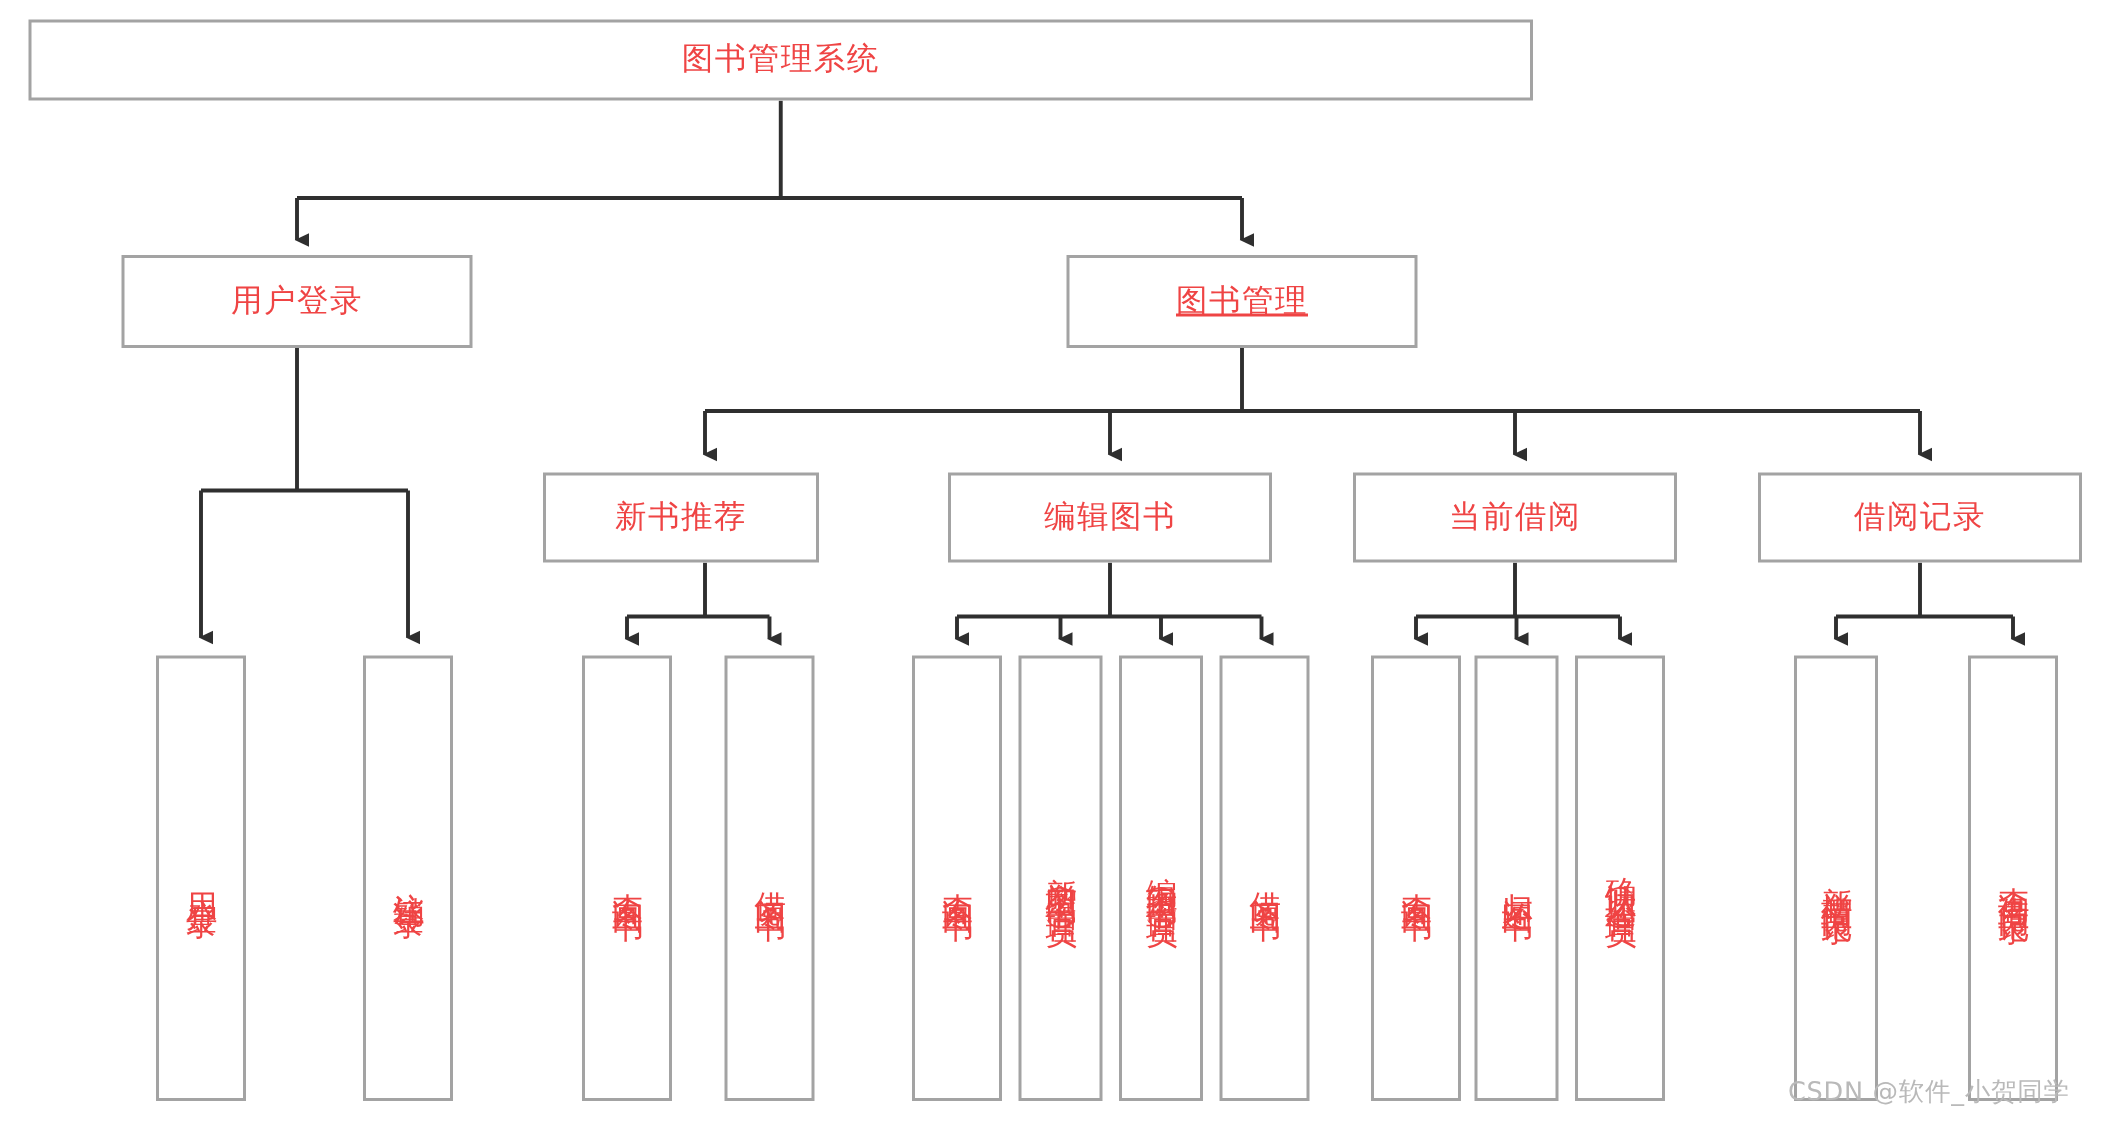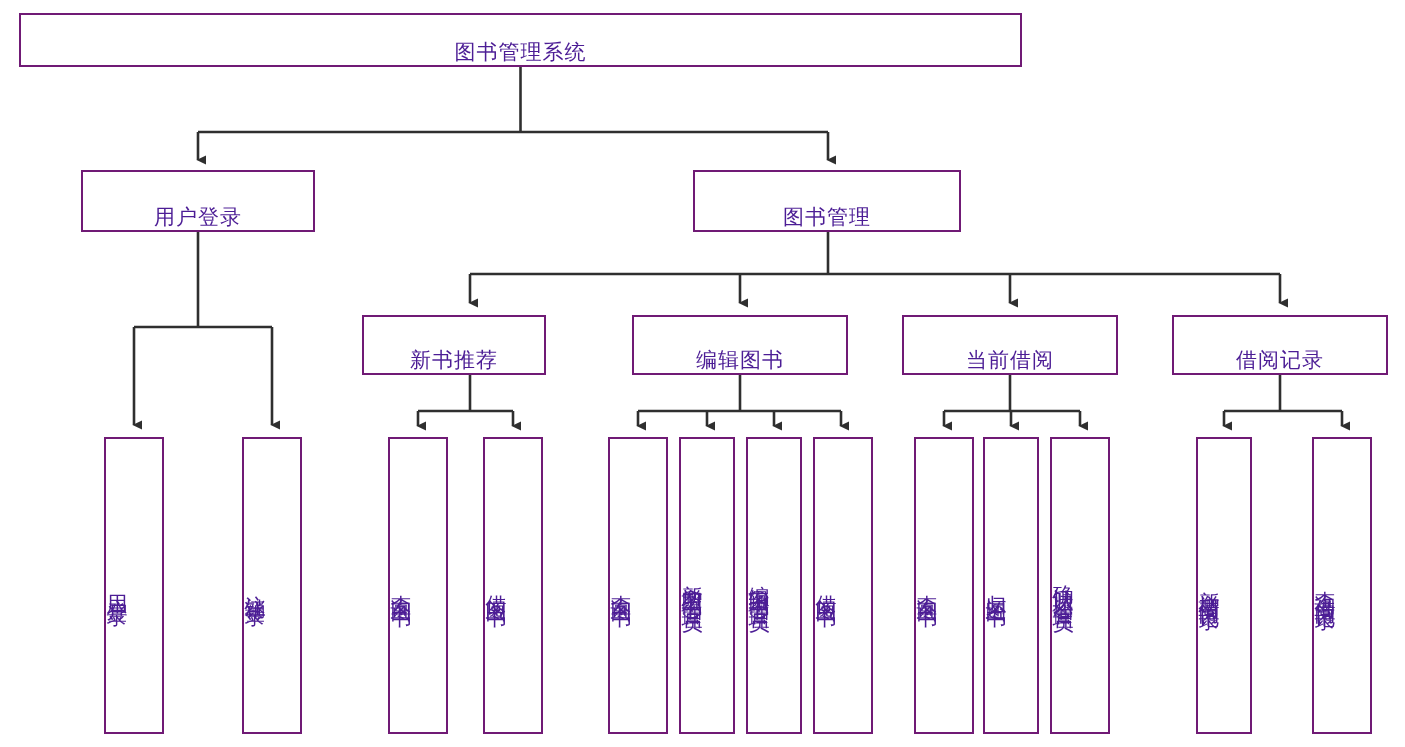--- a/index.html
+++ b/index.html
@@ -19,25 +19,25 @@
     position: absolute;
     left: 0;
     top: 0;
     width: 1405px;
     height: 747px;
     pointer-events: none;
   }
   .node {
     position: absolute;
     box-sizing: border-box;
-    border: 2px solid #701a75;
+    border: 2px solid #a3a3a3;
     background: #ffffff;
-    color: #4c1d95;
+    color: #ef4444;
     display: flex;
-    align-items: flex-end;
+    align-items: center;
     justify-content: center;
     overflow: hidden;
   }
   .node.horiz {
     font-size: 21px;
     letter-spacing: 1px;
     line-height: 1.2;
   }
   .node.vert {
     writing-mode: vertical-rl;
@@ -121,21 +121,21 @@
     </g>
   </svg>
 
   <div class="node horiz" style="left:19px; top:13px; width:1003px; height:54px;">
     <span>图书管理系统</span>
   </div>
 
   <div class="node horiz" style="left:81px; top:170px; width:234px; height:62px;">
     <span>用户登录</span>
   </div>
-  <div class="node horiz" style="left:693px; top:170px; width:268px; height:62px;">
+  <div class="node horiz" style="left:711px; top:170px; width:234px; height:62px;text-decoration:underline;">
     <span>图书管理</span>
   </div>
 
   <div class="node horiz" style="left:362px; top:315px; width:184px; height:60px;">
     <span>新书推荐</span>
   </div>
   <div class="node horiz" style="left:632px; top:315px; width:216px; height:60px;">
     <span>编辑图书</span>
   </div>
   <div class="node horiz" style="left:1172px; top:315px; width:216px; height:60px;">
@@ -182,14 +182,15 @@
     <span class="vtext">确认归还（管理员）</span>
   </div>
 
   <div class="node vert" style="left:1196px; top:437px; width:56px; height:297px;">
     <span class="vtext">新增借阅记录</span>
   </div>
   <div class="node vert" style="left:1312px; top:437px; width:60px; height:297px;">
     <span class="vtext">查询借阅记录</span>
   </div>
 
+  <div class="watermark" style="left:1192px; top:716px;">CSDN @软件_小贺同学</div>
 
 </div>
 
 </body></html>

